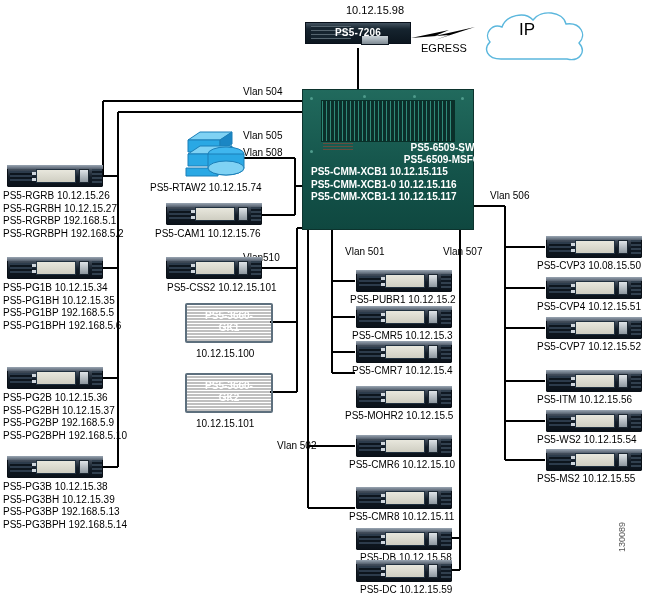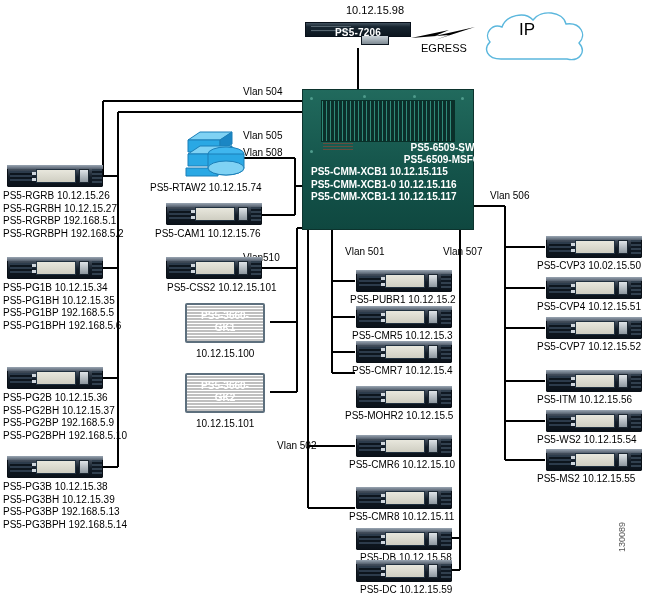--- a/index.html
+++ b/index.html
@@ -23,33 +23,33 @@
   .dev .vent{position:absolute;left:3px;top:6px;width:22px;bottom:4px;
      background:repeating-linear-gradient(180deg,#2c3b4b 0 2px,#0d151d 2px 4px);}
   .dev .sw{position:absolute;left:26%;top:7px;width:8px;height:3px;background:#cfd6dd;}
   .dev .sw2{position:absolute;left:26%;top:13px;width:8px;height:3px;background:#cfd6dd;}
   .dev .hdd{position:absolute;right:14px;top:4px;width:8px;bottom:4px;
      background:linear-gradient(180deg,#dfe4e8,#8d979f);border:1px solid #1b2630;}
   .dev .rend{position:absolute;right:1px;top:4px;width:10px;bottom:4px;
      background:repeating-linear-gradient(180deg,#31404f 0 2px,#101923 2px 4px);}
 
   
-  .rtr{position:absolute;width:106px;height:15px;}
+  .rtr{position:absolute;width:106px;height:22px;}
   .rtr .body{position:absolute;inset:0;
      background:linear-gradient(180deg,#43525f 0%,#16242f 30%,#0c161f 100%);
      border:1px solid #08101a;}
   .rtr .slots{position:absolute;left:6px;top:4px;width:40px;bottom:5px;
      background:repeating-linear-gradient(180deg,#56656f 0 1px,#16242f 1px 4px);}
   .rtr .slots2{position:absolute;right:22px;top:13px;width:26px;height:8px;
      background:linear-gradient(180deg,#c9d2d8,#7e8a93);border:1px solid #0c1620;}
   .rtr .name{position:absolute;left:0;right:0;top:5px;text-align:center;
      font-size:10px;font-weight:bold;color:#ffffff;letter-spacing:.2px;}
 
   
-  .gk{position:absolute;width:80px;height:40px;text-decoration:underline;}
+  .gk{position:absolute;width:88px;height:40px;text-decoration:underline;}
   .gk .body{position:absolute;inset:0;
      background:linear-gradient(180deg,#3e4f5d,#12202c 40%,#0a141d);
      border:2px solid #5d6f7d;border-radius:2px;
      background-image:repeating-linear-gradient(180deg,rgba(255,255,255,.05) 0 1px,rgba(0,0,0,.25) 1px 3px);}
   .gk .txt{position:absolute;left:0;right:0;top:7px;text-align:center;
      font-size:10px;font-weight:bold;color:#ffffff;line-height:12px;}
 
   
   #sw-chassis{position:absolute;left:302px;top:89px;width:170px;height:139px;
      background:#1a5b50;border:1px solid #0c332d;
@@ -411,21 +411,21 @@
 <div class="dev" style="left:546px;top:236px;">
   <div class="body"></div>
     <div class="top"></div>
   <div class="vent"></div>
     <div class="sw"></div>
   <div class="sw2"></div>
     <div class="panel"></div>
   <div class="hdd"></div>
     <div class="rend"></div>
 </div>
-<div class="lbl" style="left:537px;top:260px;">PS5-CVP3 10.02.15.50</div>
+<div class="lbl" style="left:537px;top:260px;">PS5-CVP3 10.08.15.50</div>
 
 <div class="dev" style="left:546px;top:277px;">
   <div class="body"></div>
     <div class="top"></div>
   <div class="vent"></div>
     <div class="sw"></div>
   <div class="sw2"></div>
     <div class="panel"></div>
   <div class="hdd"></div>
     <div class="rend"></div>

